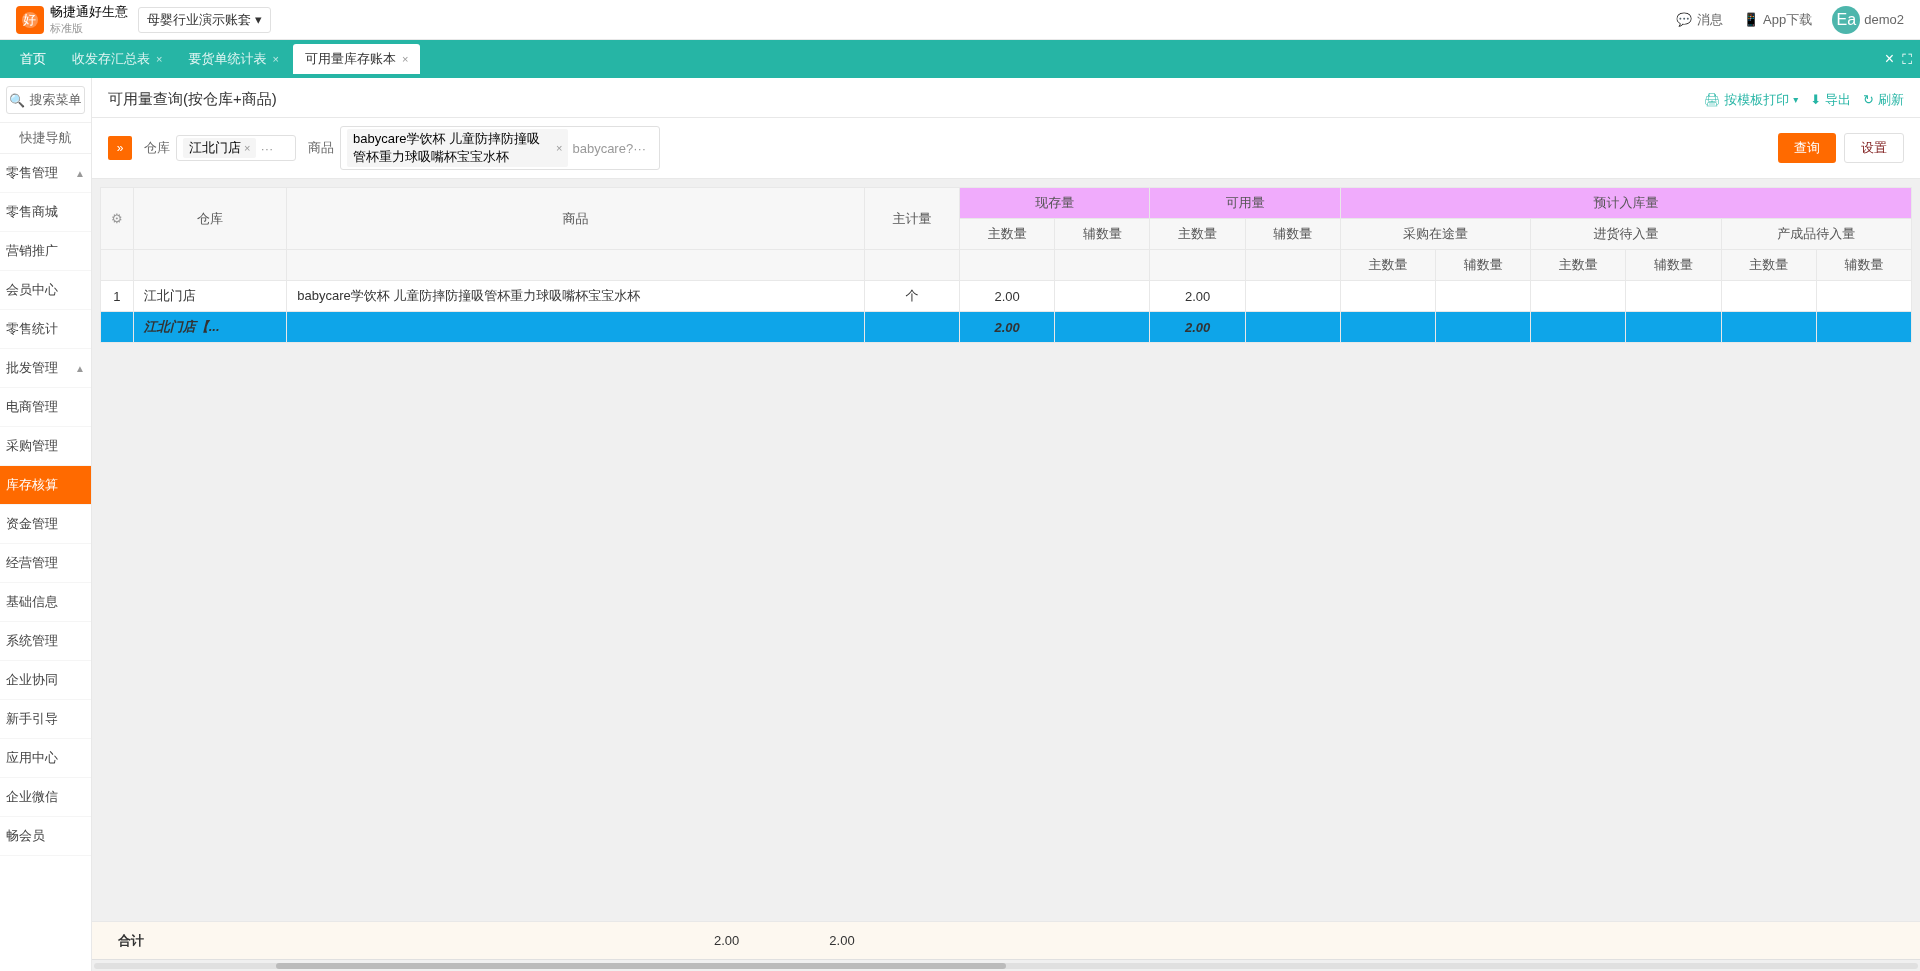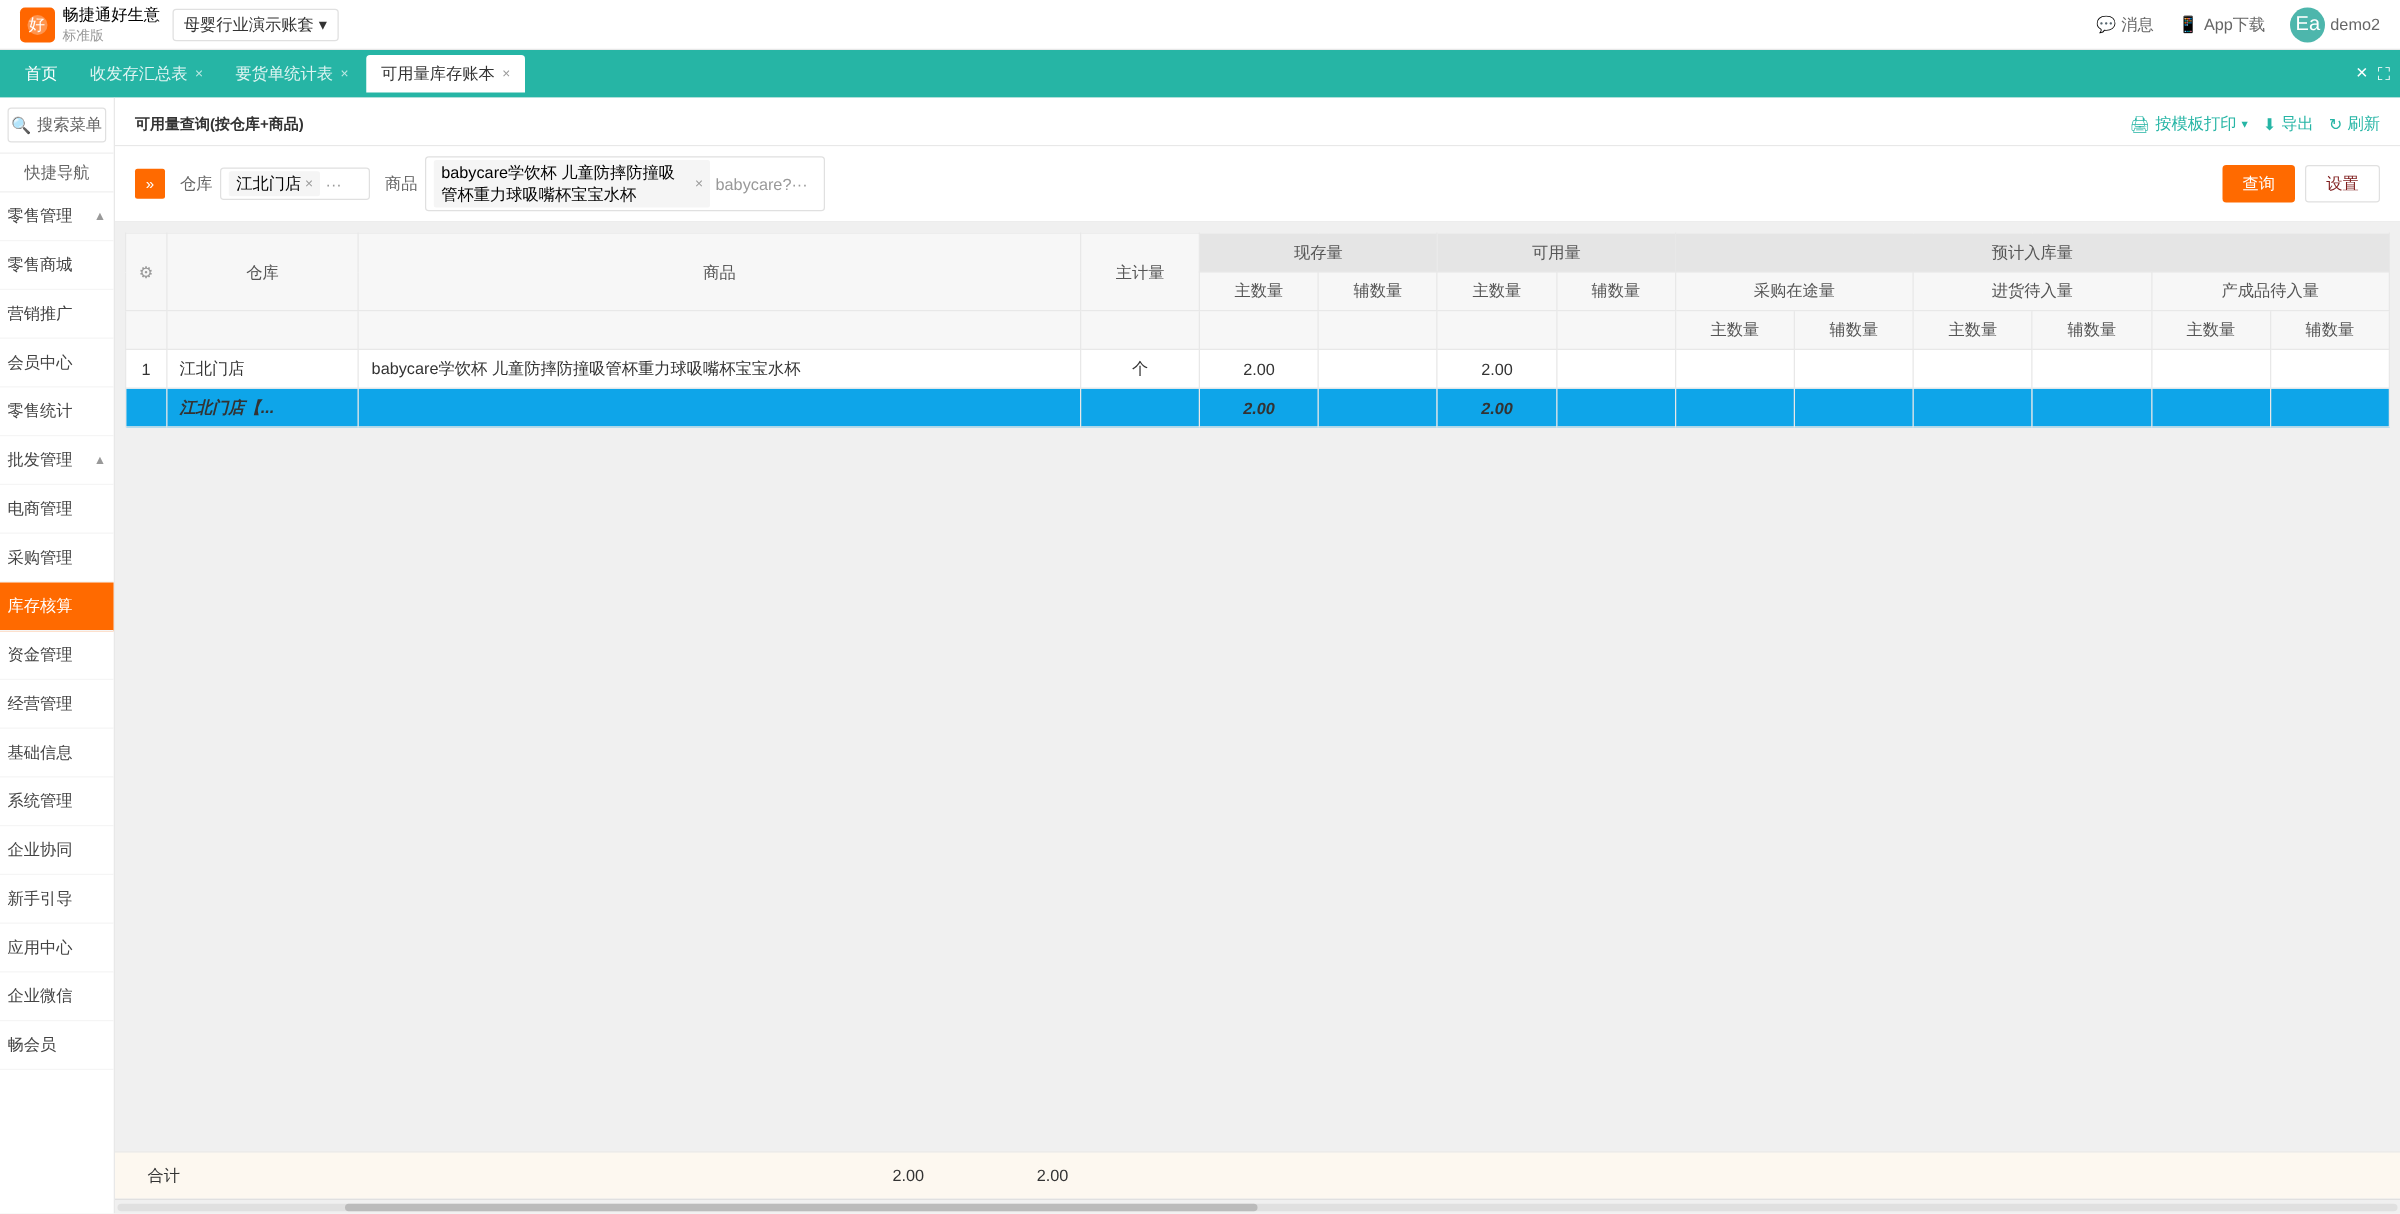--- a/index.html
+++ b/index.html
@@ -86,21 +86,21 @@
     .content { flex: 1; display: flex; flex-direction: column; overflow: hidden; background: #f0f0f0; }
     .page-header {
       background: #fff;
       padding: 12px 16px 8px;
       display: flex;
       align-items: center;
       justify-content: space-between;
       border-bottom: 1px solid #e8e8e8;
       flex-shrink: 0;
     }
-    .page-title { font-size: 12px; color: #333; font-weight: 700; }
+    .page-title { font-size: 15px; color: #333; font-weight: 400; }
     .page-actions { display: flex; align-items: center; gap: 12px; }
     .action-btn { display: flex; align-items: center; gap: 4px; cursor: pointer; color: #26b5a5; font-size: 13px; }
 
     
     .filter-bar {
       background: #fff;
       padding: 8px 16px;
       display: flex;
       align-items: center;
       gap: 12px;
@@ -133,38 +133,38 @@
     }
     .data-table th, .data-table td {
       border: 1px solid #e8e8e8;
       padding: 6px 10px;
       text-align: center;
       font-size: 13px;
       color: #333;
       white-space: nowrap;
     }
     .data-table th { background: #f7f7f7; font-weight: normal; color: #555; }
-    .data-table .th-group { background: #e5e5e5; font-weight: 500; }
+    .data-table .th-group { background: #f0abfc; font-weight: 500; }
     .data-table .subtotal { font-weight: bold; background: #0ea5e9; font-style: italic; }
     .data-table td.text-left { text-align: left; }
 
     
     .total-bar {
       height: 38px;
       background: #fdf8f0;
       border-top: 1px solid #e8e8e8;
       display: flex;
       align-items: center;
       padding: 0 16px;
       flex-shrink: 0;
       font-size: 13px;
       color: #333;
       font-weight: 500;
     }
-    .total-bar .total-label { padding: 0 10px; }
+    .total-bar .total-label { padding: 0 10px; font-weight: bold; }
 
     
     .scroll-bar { height: 12px; background: #f0f0f0; border-top: 1px solid #e0e0e0; flex-shrink: 0; display: flex; align-items: center; padding: 0 2px; }
     .scroll-track { flex: 1; height: 6px; background: #e0e0e0; border-radius: 3px; position: relative; }
     .scroll-thumb { position: absolute; left: 10%; width: 40%; height: 100%; background: #bbb; border-radius: 3px; }
 
     .settings-icon { color: #999; cursor: pointer; }
   </style>
 </head>
 <body>

